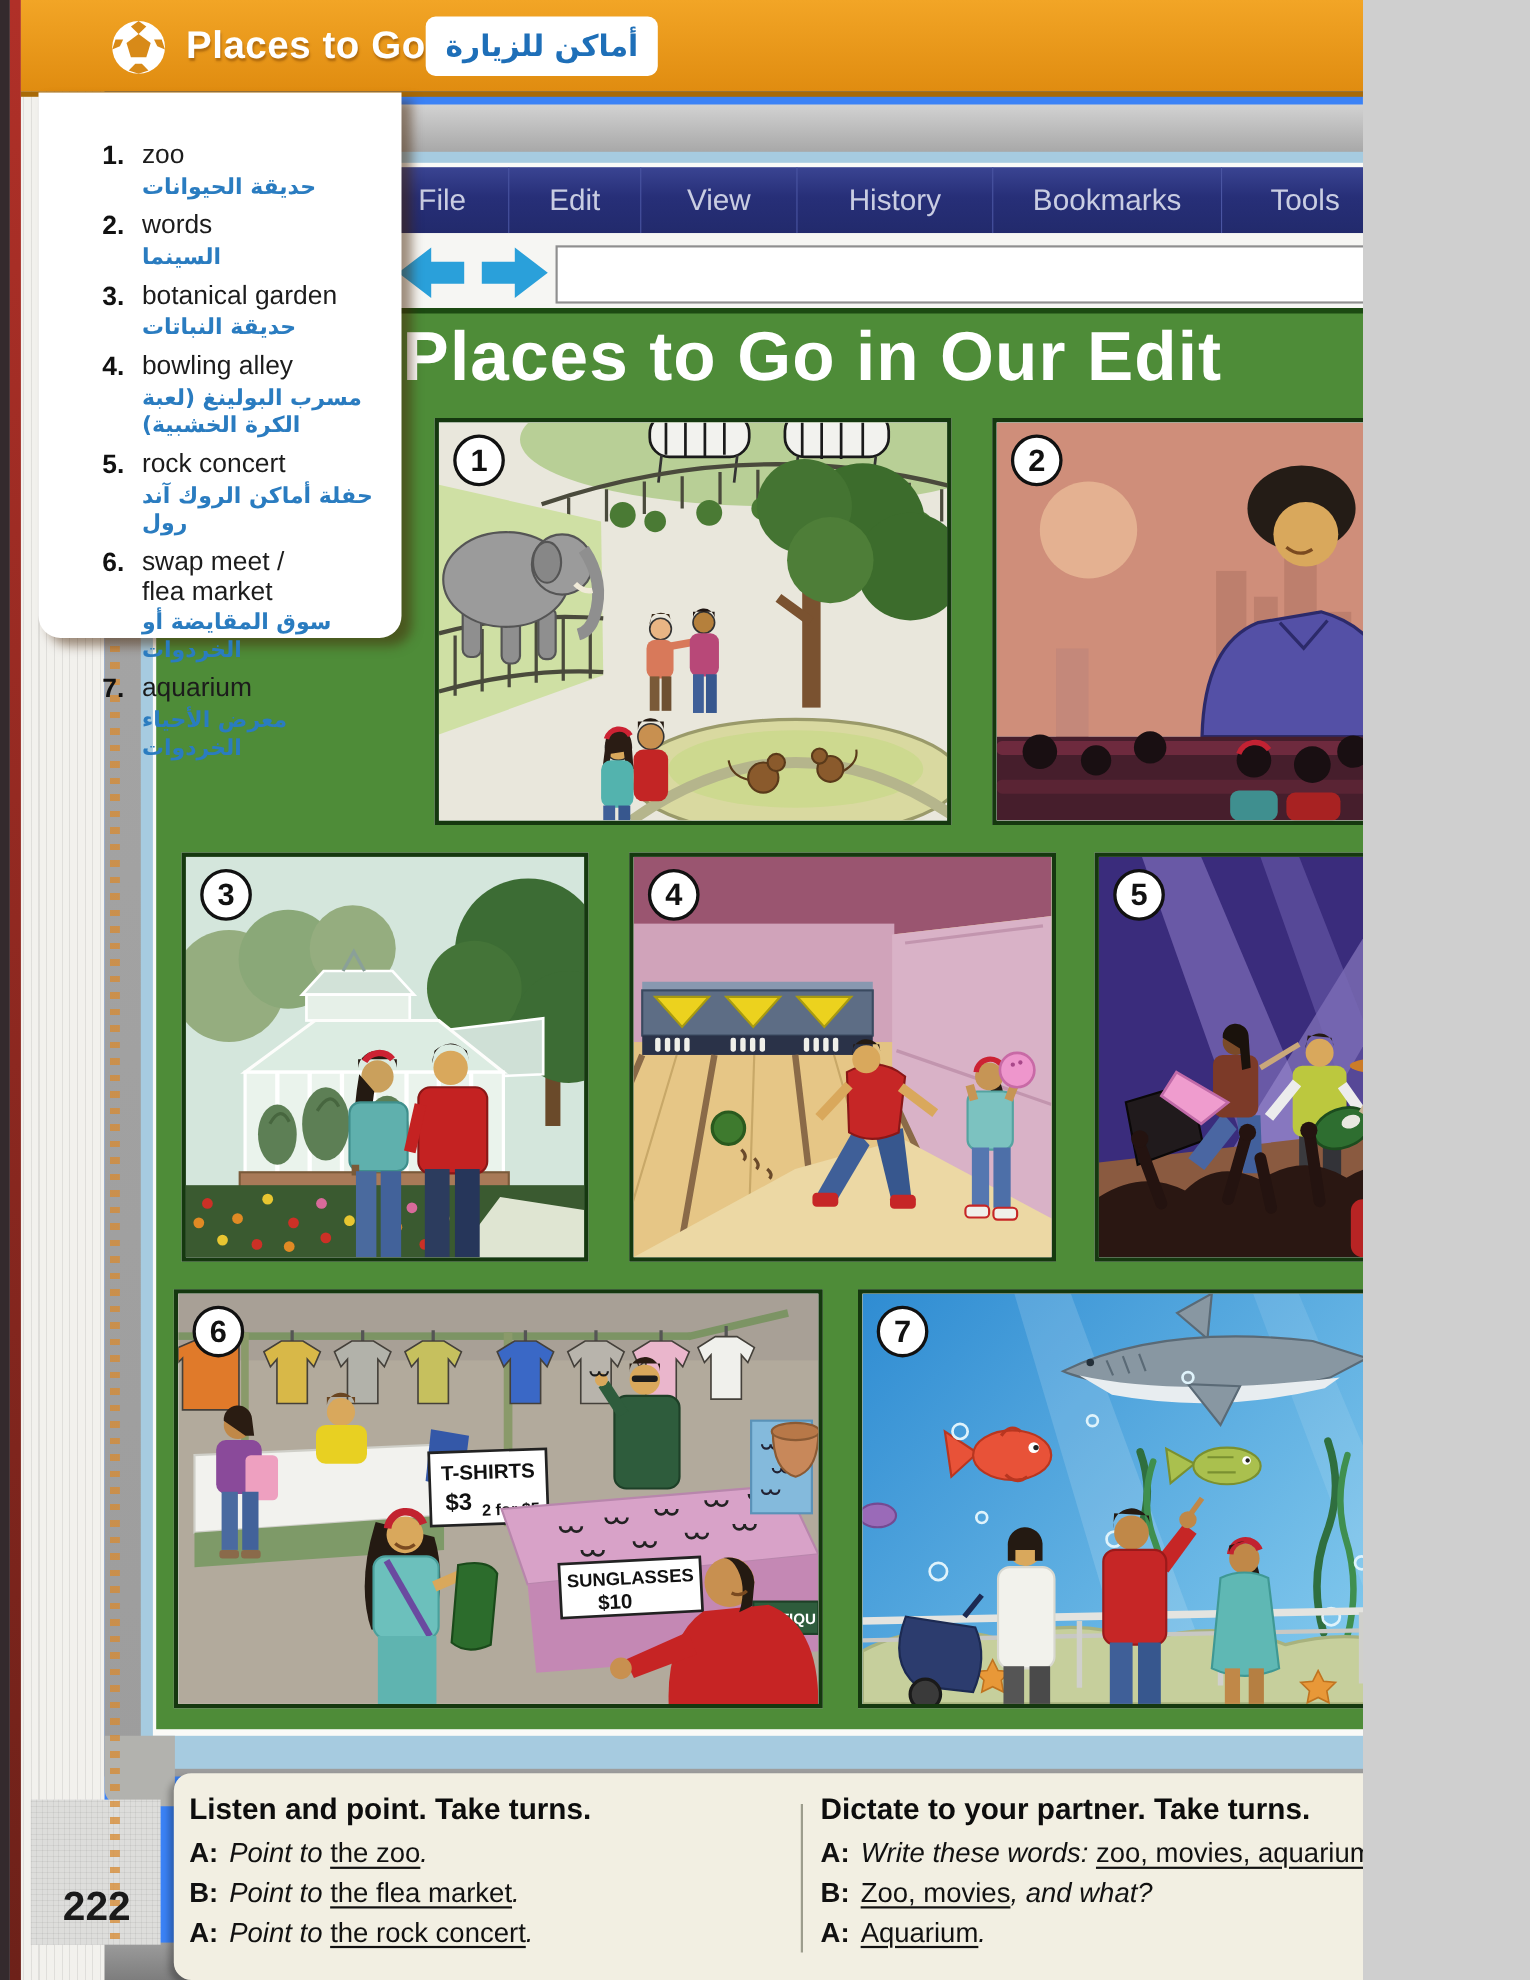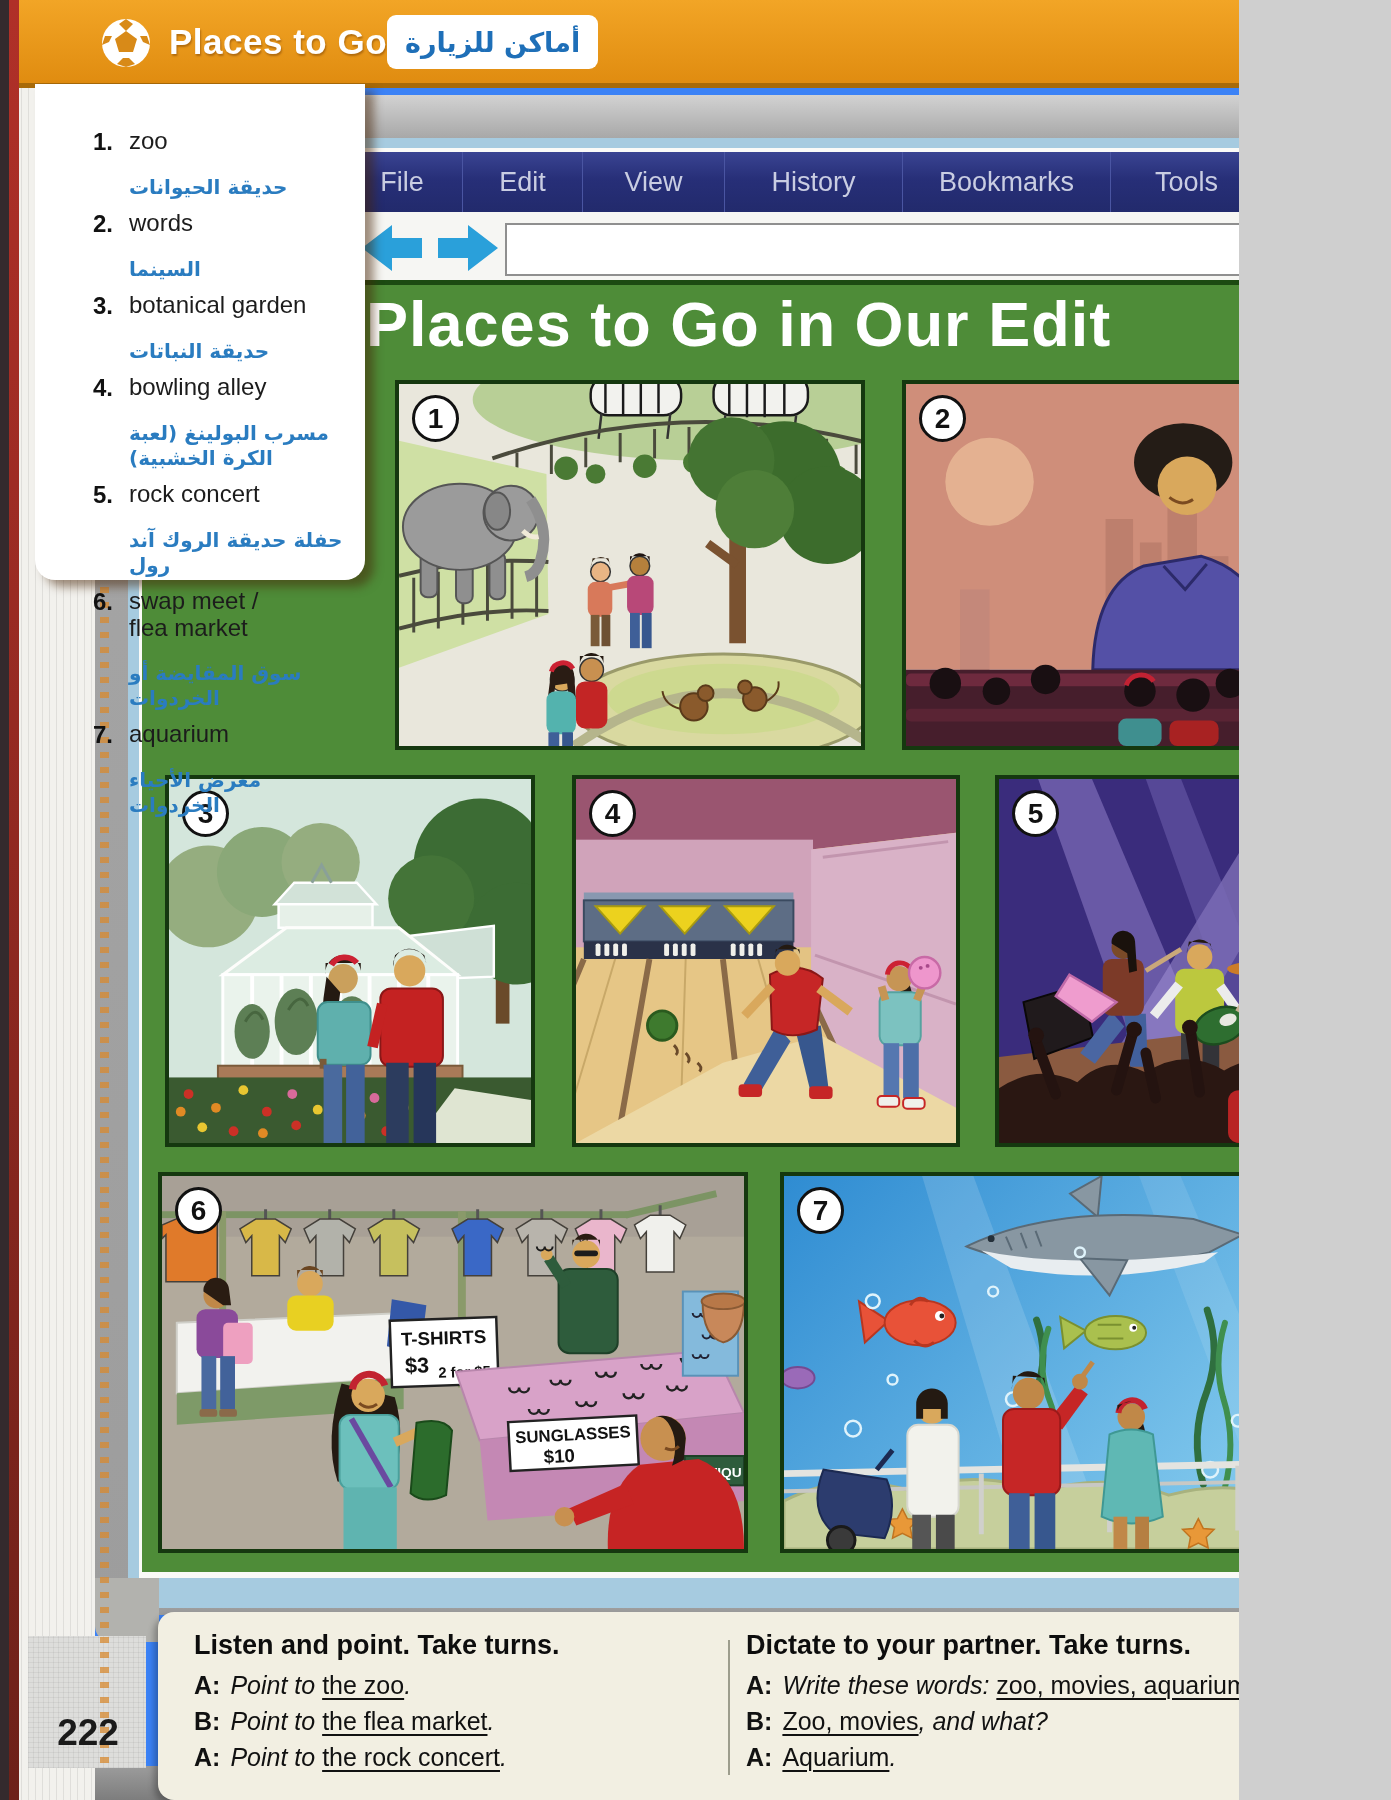--- a/index.html
+++ b/index.html
@@ -63,36 +63,36 @@
   .p7{left:780px;top:1172px;width:592px;height:381px;}
 
   
   .vocab{left:35px;top:84px;width:330px;height:496px;background:#fff;z-index:6;
     border-radius:0 0 20px 20px;box-shadow:9px 7px 10px rgba(70,35,5,.5);
     padding:44px 14px 0 58px;}
   .w-item{display:grid;grid-template-columns:36px 1fr;margin-bottom:10px;}
   .w-num{font-weight:bold;font-size:24px;color:#111;}
   .w-en{font-size:24px;color:#1c1c1c;white-space:pre-line;line-height:1.12;}
   .w-ar{grid-column:2;font-size:20px;font-weight:bold;color:#2a7cc0;line-height:1.25;
-    font-family:"DejaVu Sans",sans-serif;direction:rtl;text-align:left;margin-top:19px;}
+    font-family:"DejaVu Sans",sans-serif;direction:rtl;text-align:left;margin-top:1px;}
 
   
   .bottom-band{left:0;top:1766px;width:1391px;height:34px;z-index:0;
     background:linear-gradient(#9c9c9c,#7d7d7d);}
   .corner-gray{left:95px;top:1578px;width:64px;height:64px;background:#b2b2ae;z-index:2;
     border-radius:0 0 0 16px;}
   .num-col{left:28px;top:1636px;width:118px;height:132px;background:#dddddb;z-index:2;
     background-image:repeating-linear-gradient(0deg,rgba(0,0,0,.05) 0 1px,transparent 1px 5px),
                      repeating-linear-gradient(90deg,rgba(0,0,0,.05) 0 1px,transparent 1px 5px);}
   .page-num{left:40px;top:1712px;width:96px;text-align:center;font-size:37px;font-weight:bold;
     color:#1a1a1a;z-index:3;}
   .exercise-box{left:158px;top:1612px;width:1233px;height:188px;background:#f2efe2;z-index:3;
     border-radius:16px 0 0 16px;box-shadow:-4px 4px 6px rgba(0,0,0,.28);}
   .ex-col{position:absolute;top:18px;}
-  .ex-left{left:36px;width:510px;}
+  .ex-left{left:14px;width:510px;}
   .ex-right{left:588px;width:630px;}
   .ex-divider{position:absolute;left:570px;top:28px;width:2px;height:135px;background:#9d9d8d;}
   .ex-title{font-size:27px;font-weight:bold;color:#0d0d0d;margin-bottom:10px;}
   .ex-line{font-size:25px;color:#111;margin-bottom:7px;}
   .spk{font-weight:bold;margin-right:10px;}
   .itl{font-style:italic;}
   .u{text-decoration:underline;text-decoration-thickness:2px;text-underline-offset:4px;}
 
   
   .page-curve{left:1300px;top:0;width:91px;height:1800px;z-index:9;pointer-events:none;
@@ -729,21 +729,21 @@
       <span class="w-ar">حديقة النباتات</span>
     </div>
     <div class="w-item">
       <span class="w-num">4.</span>
       <span class="w-en">bowling alley</span>
       <span class="w-ar">مسرب البولينغ (لعبة الكرة الخشبية)</span>
     </div>
     <div class="w-item">
       <span class="w-num">5.</span>
       <span class="w-en">rock concert</span>
-      <span class="w-ar">حفلة حديقة الروك آند رول</span>
+      <span class="w-ar">حفلة أماكن الروك آند رول</span>
     </div>
     <div class="w-item">
       <span class="w-num">6.</span>
       <span class="w-en">swap meet /
 flea market</span>
       <span class="w-ar">سوق المقايضة أو الخردوات</span>
     </div>
     <div class="w-item">
       <span class="w-num">7.</span>
       <span class="w-en">aquarium</span>

